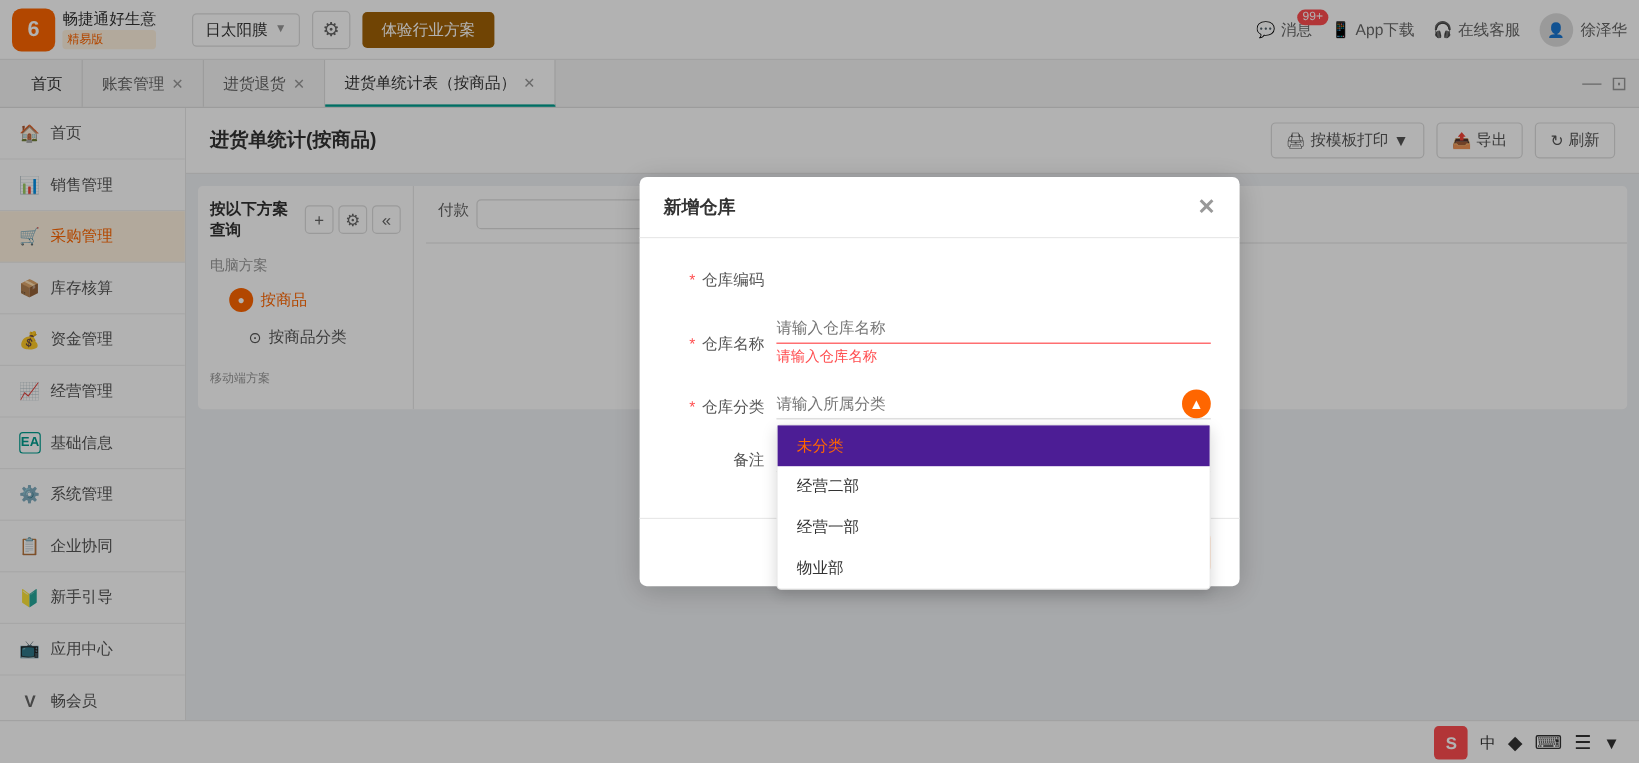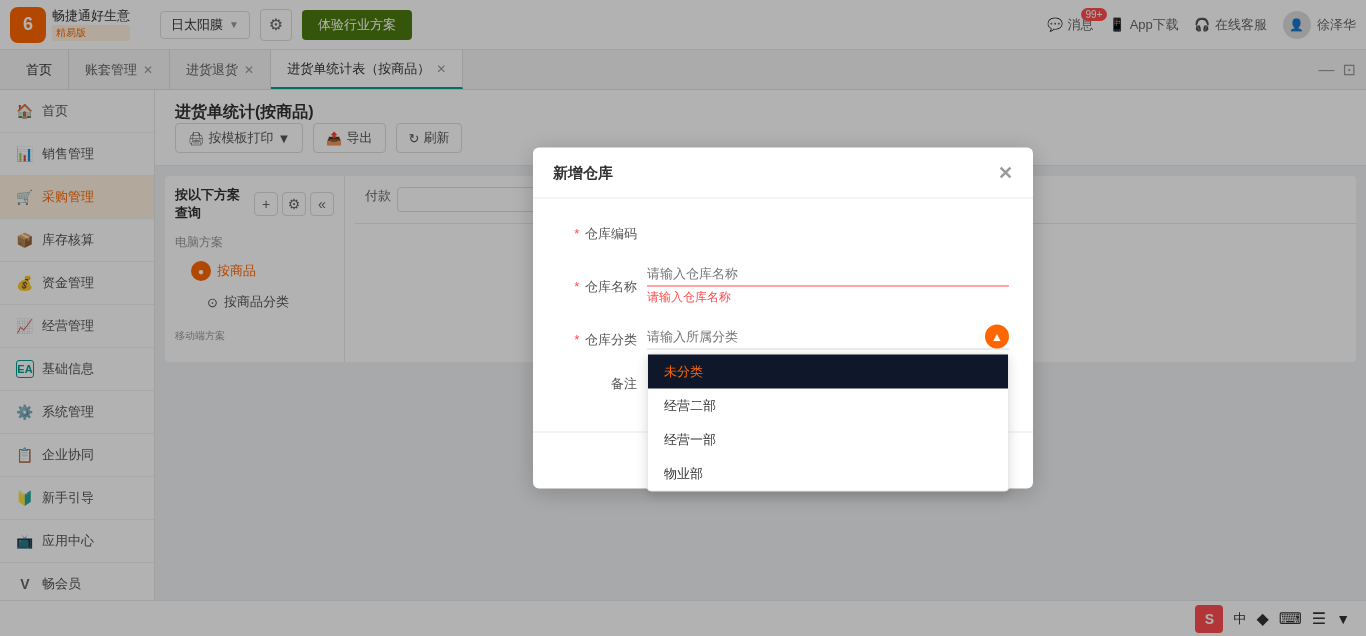--- a/index.html
+++ b/index.html
@@ -51,21 +51,21 @@
     .store-selector .arrow { color: #999; font-size: 10px; }
     .gear-btn {
       width: 32px; height: 32px;
       border: 1px solid #ddd;
       border-radius: 4px;
       display: flex; align-items: center; justify-content: center;
       cursor: pointer;
       color: #666;
     }
     .trial-btn {
-      background: #4d7c0f;
+      background: #a16207;
       color: white;
       border: none;
       border-radius: 4px;
       padding: 6px 16px;
       font-size: 13px;
       cursor: pointer;
     }
     .header-right {
       display: flex;
       align-items: center;
@@ -178,23 +178,23 @@
     .content-area {
       flex: 1;
       overflow: auto;
       position: relative;
       background: #f0f2f5;
     }
     .page-header {
       background: white;
       padding: 12px 20px;
       display: flex;
+      align-items: center;
       justify-content: space-between;
       border-bottom: 1px solid #e8e8e8;
-      flex-direction: column;
     }
     .page-title { font-size: 16px; font-weight: bold; color: #333; }
     .page-actions { display: flex; gap: 10px; align-items: center; }
     .action-btn {
       display: flex; align-items: center; gap: 4px;
       padding: 5px 12px;
       border: 1px solid #ddd;
       border-radius: 4px;
       background: white;
       color: #555;
@@ -394,21 +394,21 @@
       box-shadow: 0 4px 12px rgba(0,0,0,0.15);
       z-index: 300;
       min-width: 280px;
     }
     .dropdown-item {
       padding: 8px 16px;
       font-size: 13px;
       color: #333;
       cursor: pointer;
     }
-    .dropdown-item.selected { background: #0f172a; color: #ff6600; }
+    .dropdown-item.selected { background: #4c1d95; color: #ff6600; }
 
     .dialog-footer {
       display: flex;
       justify-content: flex-end;
       padding: 12px 24px;
       gap: 10px;
       border-top: 1px solid #e8e8e8;
     }
     .btn-save {
       background: #ff6600;

